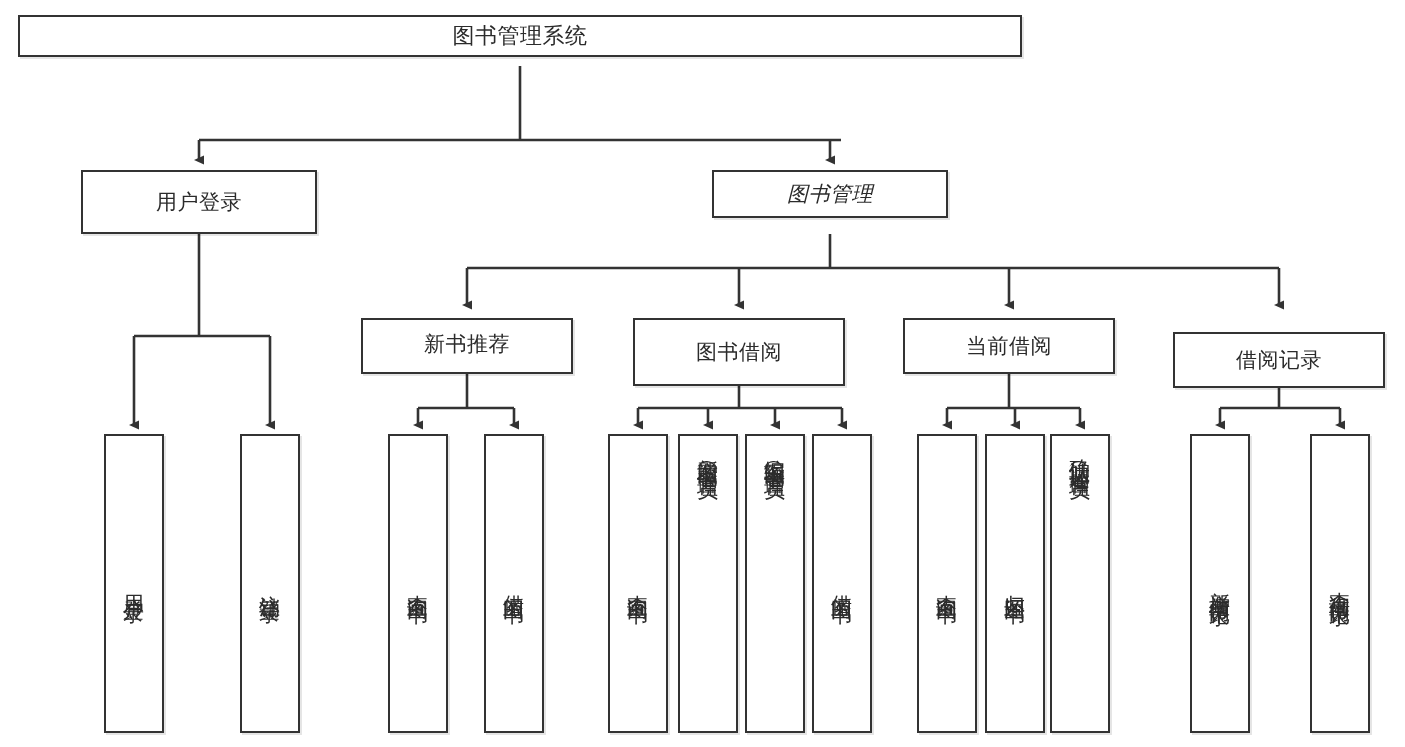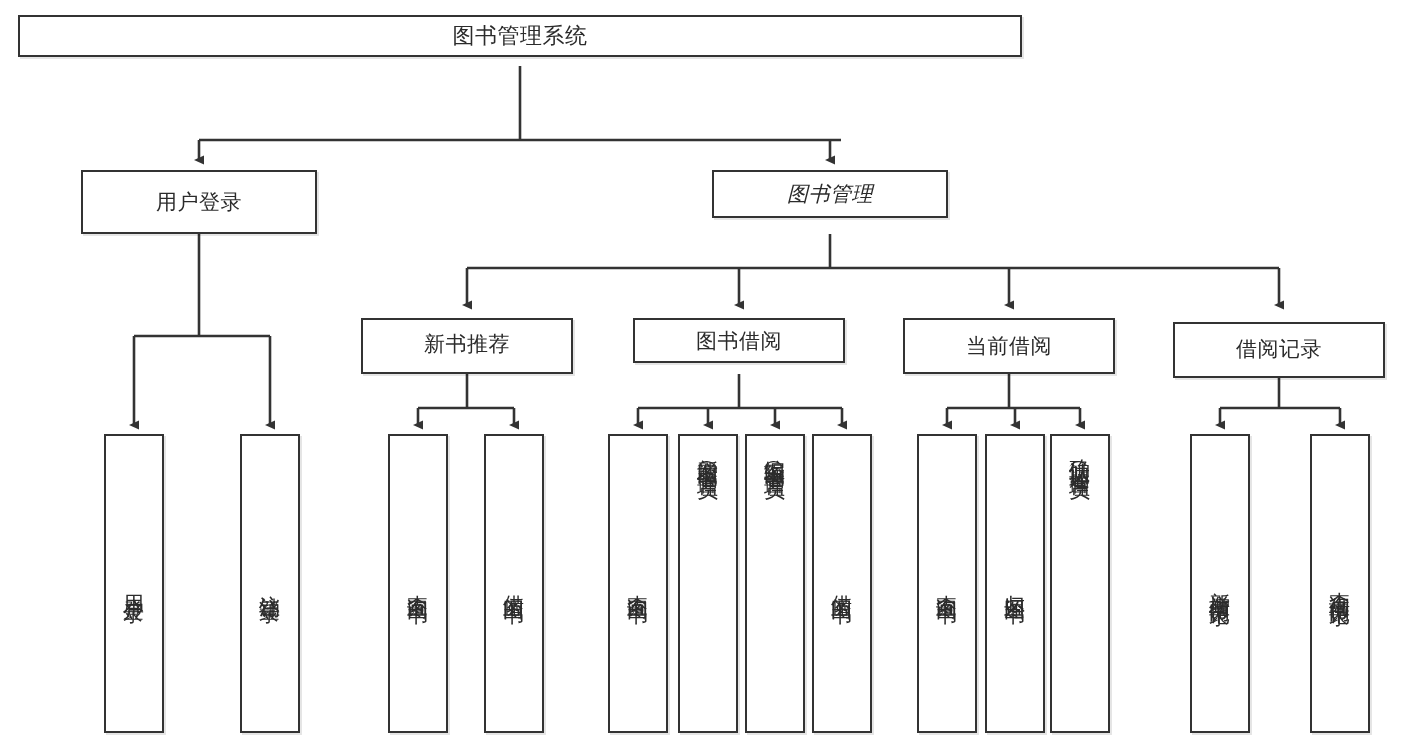--- a/index.html
+++ b/index.html
@@ -145,29 +145,29 @@
   </div>
 
   <div class="node horizontal" style="left:712px; top:170px; width:236px; height:48px;font-style:italic;">
     <span class="node-label">图书管理</span>
   </div>
 
   <div class="node horizontal" style="left:361px; top:318px; width:212px; height:56px;font-family:Liberation Mono, monospace;">
     <span class="node-label">新书推荐</span>
   </div>
 
-  <div class="node horizontal" style="left:633px; top:318px; width:212px; height:45px;">
+  <div class="node horizontal" style="left:633px; top:318px; width:212px; height:68px;">
     <span class="node-label">图书借阅</span>
   </div>
 
   <div class="node horizontal" style="left:903px; top:318px; width:212px; height:56px;">
     <span class="node-label">当前借阅</span>
   </div>
 
-  <div class="node horizontal" style="left:1173px; top:322px; width:212px; height:56px;font-family:Liberation Serif, serif;">
+  <div class="node horizontal" style="left:1173px; top:332px; width:212px; height:56px;">
     <span class="node-label">借阅记录</span>
   </div>
 
   <div class="node vertical centered" style="left:104px; top:434px; width:60px; height:299px;">
     <span class="node-label">用户登录</span>
   </div>
 
   <div class="node vertical centered" style="left:240px; top:434px; width:60px; height:299px;">
     <span class="node-label">注销登录</span>
   </div>

